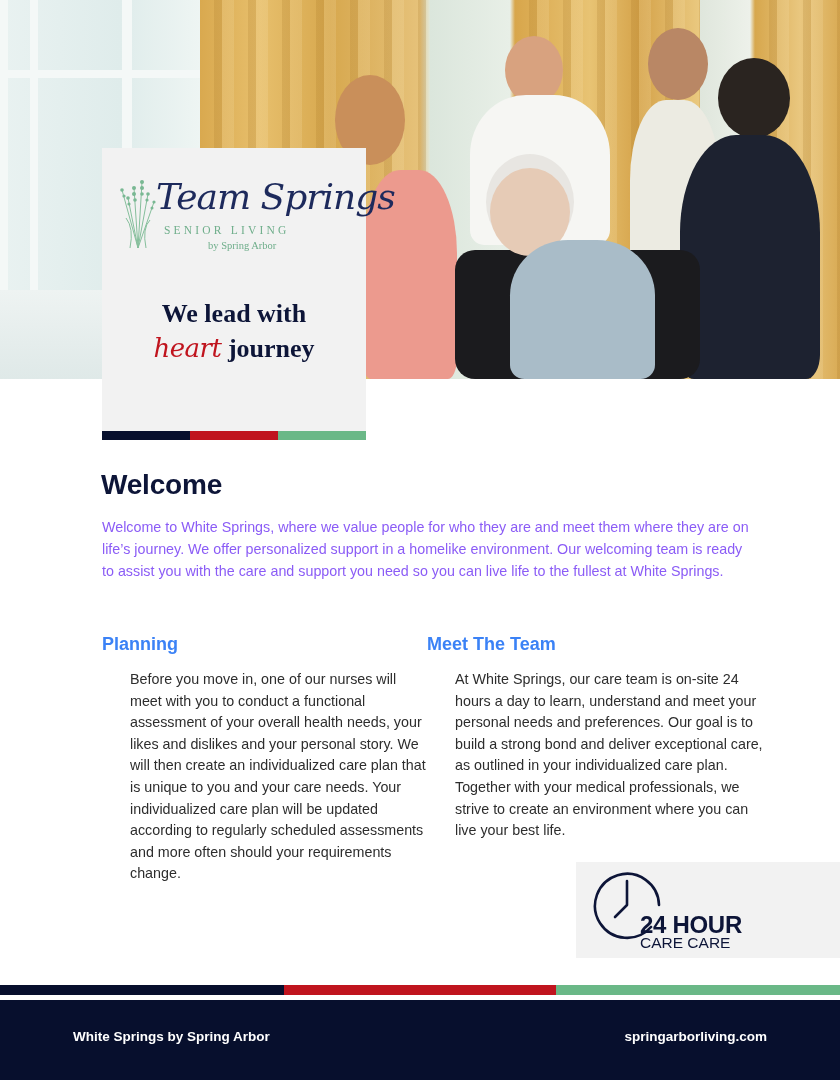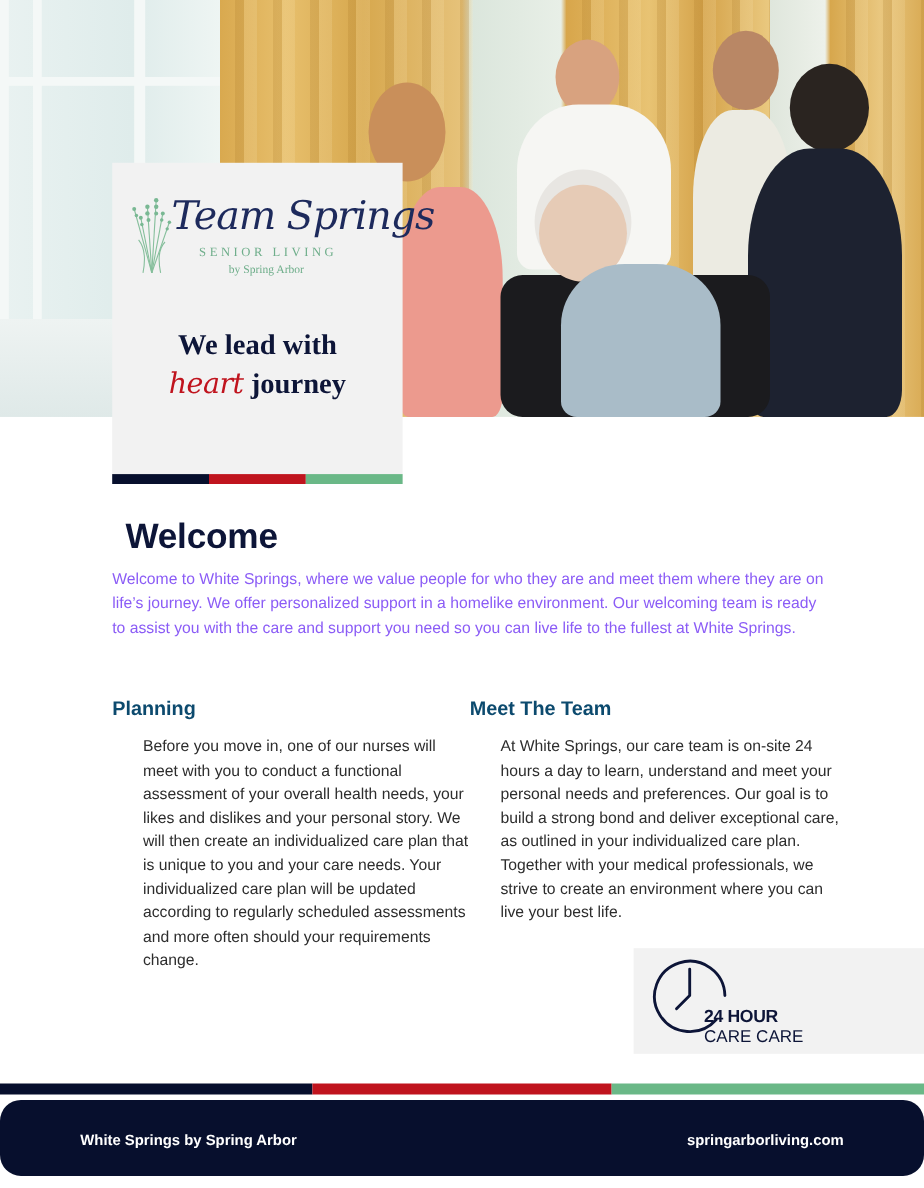--- a/index.html
+++ b/index.html
@@ -13,43 +13,43 @@
   .hero .sill { position: absolute; left: 0; top: 290px; width: 200px; height: 89px; background: linear-gradient(#eef3f2, #dfe9e8); }
   .hero .curtain-shade { position: absolute; top: 0; height: 379px; background: repeating-linear-gradient(90deg, rgba(255,255,255,0.0) 0 14px, rgba(160,110,30,0.18) 14px 22px, rgba(255,240,200,0.15) 22px 34px); }
   .person { position: absolute; border-radius: 40% 40% 10% 10%; }
   .head { position: absolute; border-radius: 50%; }
 
   
   .logo-card { position: absolute; left: 102px; top: 148px; width: 264px; height: 292px; background: #f2f2f2; }
   .logo-row { position: absolute; left: 10px; top: 18px; width: 250px; height: 90px; }
   .lavender { position: absolute; left: 4px; top: 2px; }
   .brand-script { position: absolute; left: 44px; top: 10px; font-family: "DejaVu Serif", serif; font-style: italic; font-size: 36px; color: #1d2a5c; letter-spacing: -1px; white-space: nowrap; }
-  .brand-sub { position: absolute; left: 69px; top: 58px; font-family: "Liberation Serif", serif; font-size: 11.5px; letter-spacing: 3.2px; color: #6fae8b; white-space: nowrap; }
+  .brand-sub { position: absolute; left: 52px; top: 58px; font-family: "Liberation Serif", serif; font-size: 11.5px; letter-spacing: 3.2px; color: #6fae8b; white-space: nowrap; }
   .brand-by { position: absolute; left: 96px; top: 74px; font-family: "Liberation Serif", serif; font-size: 10.5px; color: #6fae8b; white-space: nowrap; }
   .tagline { position: absolute; left: 0; top: 148px; width: 264px; text-align: center; font-family: "Liberation Serif", serif; font-weight: bold; font-size: 26px; line-height: 35px; color: #0d1538; }
   .tagline .script { font-family: "DejaVu Serif", serif; font-style: italic; font-weight: normal; color: #c0141e; letter-spacing: -0.5px; }
   .card-stripe { position: absolute; left: 0; top: 283px; width: 264px; height: 9px; display: flex; }
   .card-stripe span { flex: 1; }
 
   
-  .welcome-title { position: absolute; left: 114px; top: 469px; font-family: "Liberation Sans", sans-serif; font-weight: bold; font-size: 32px; color: #0d1538; letter-spacing: -0.2px; }
+  .welcome-title { position: absolute; left: 101px; top: 469px; font-family: "Liberation Sans", sans-serif; font-weight: bold; font-size: 28px; color: #0d1538; letter-spacing: -0.2px; }
   .welcome-text { position: absolute; left: 102px; top: 516px; width: 650px; font-size: 14.3px; line-height: 22px; color: #8b5cf6; }
-  .col-title { position: absolute; font-weight: bold; font-size: 18px; color: #0c4a6e; }
+  .col-title { position: absolute; font-weight: bold; font-size: 18px; color: #3b82f6; }
   .col-text { position: absolute; font-size: 14.3px; line-height: 21.6px; color: #2d2d2d; margin-left: 28px; }
 
   
   .care-badge { position: absolute; left: 576px; top: 862px; width: 264px; height: 96px; background: #f2f2f2; }
   .care-badge svg { position: absolute; left: 15px; top: 7px; }
-  .care-big { position: absolute; left: 64px; top: 53px; font-weight: bold; font-size: 16px; line-height: 20px; color: #0d1538; letter-spacing: -0.3px; }
+  .care-big { position: absolute; left: 64px; top: 53px; font-weight: bold; font-size: 24px; line-height: 20px; color: #0d1538; letter-spacing: -0.3px; }
   .care-small { position: absolute; left: 64px; top: 73px; font-size: 15.5px; line-height: 16px; color: #0d1538; }
 
   
   .footer-stripe { position: absolute; left: 0; top: 985px; width: 840px; height: 10px; }
   .footer-stripe span { position: absolute; top: 0; height: 10px; }
-  .footer { position: absolute; left: 0; top: 1000px; width: 840px; height: 69px; background: #070f2d; border-radius: 19px; }
+  .footer { position: absolute; left: 0; top: 1000px; width: 840px; height: 80px; background: #070f2d; }
   .footer-left { position: absolute; left: 73px; top: 29px; font-weight: bold; font-size: 13.5px; color: #ffffff; }
   .footer-right { position: absolute; right: 73px; top: 29px; font-weight: bold; font-size: 13.5px; color: #ffffff; text-align: center; }
 </style>
 </head>
 <body>
 
 <div class="hero">
   <div class="window-frame" style="left:0;top:0;width:8px;height:290px;"></div>
   <div class="window-frame" style="left:30px;top:0;width:8px;height:290px;"></div>
   <div class="window-frame" style="left:0;top:70px;width:200px;height:8px;"></div>

